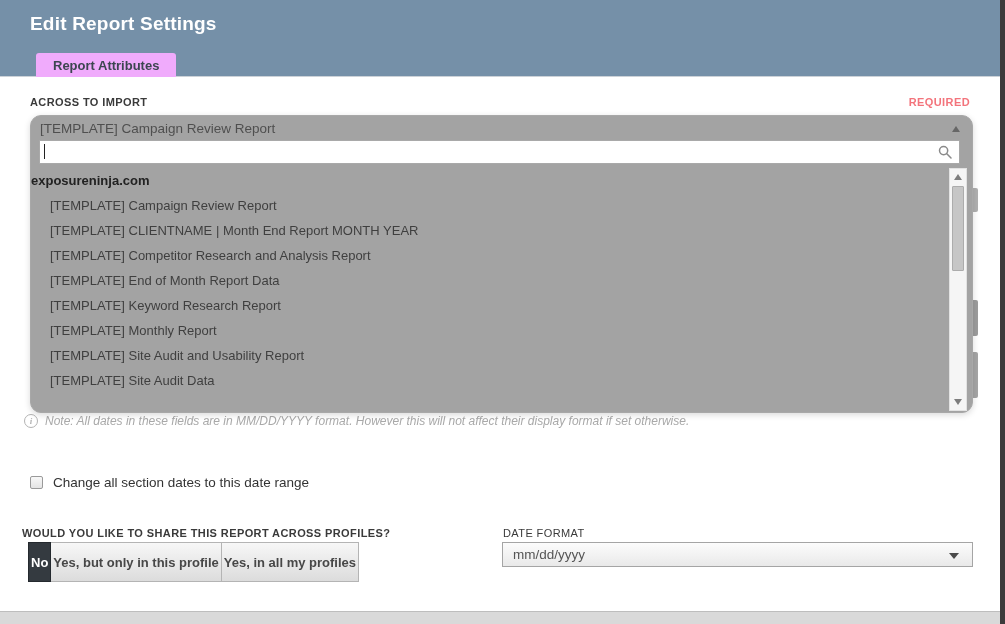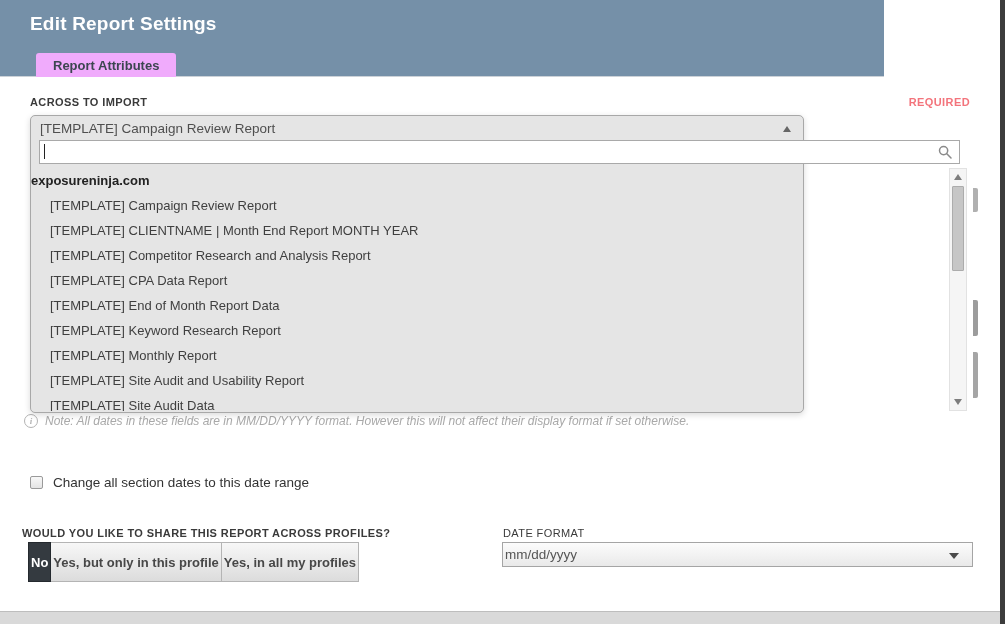--- a/index.html
+++ b/index.html
@@ -3,21 +3,21 @@
 <meta charset="utf-8">
 <style>
   html,body{margin:0;padding:0;background:#e9e9e9;}
   .stage{
     position:relative;width:1005px;height:624px;overflow:hidden;
     background:#ffffff;font-family:"Liberation Sans",sans-serif;
     -webkit-font-smoothing:antialiased;
   }
   
   .header{
-    position:absolute;left:0;top:0;width:884px;height:76px;
+    position:absolute;left:0;top:0;width:1000px;height:76px;
     background:var(--header_bg,#7590a8);border-bottom:1px solid #ccd2d8;
   }
   .page-title{
     position:absolute;left:30px;top:13px;font-size:19px;font-weight:bold;color:#ffffff;
     letter-spacing:.2px;
   }
   .tab{
     position:absolute;left:36px;top:53px;height:24px;padding:0 17px;
     background:#f0abfc;border-radius:3px 3px 0 0;display:flex;align-items:center;
     font-size:13px;font-weight:bold;color:#3c4650;z-index:2;
@@ -32,22 +32,22 @@
   .field-label{
     position:absolute;left:30px;top:96px;font-size:11px;font-weight:bold;
     color:#3a3a3a;letter-spacing:.4px;
   }
   .required{
     position:absolute;right:35px;top:96px;font-size:11px;font-weight:bold;
     color:var(--required_text,#f3747c);letter-spacing:.4px;
   }
   
   .combo{
-    position:absolute;left:30px;top:115px;width:774px;height:298px;box-sizing:border-box;
-    background:#e5e5e5;border:1px solid #a8a8a8;border-radius:5px;
+    position:absolute;left:30px;top:115px;width:943px;height:298px;box-sizing:border-box;
+    background:#a3a3a3;border:1px solid #a8a8a8;border-radius:11px;
     box-shadow:0 2px 6px rgba(0,0,0,.15);z-index:10;
   }
   .combo-header{
     position:absolute;left:0;top:0;right:0;height:24px;
     display:flex;align-items:center;padding-left:9px;
     font-size:13.5px;color:#4f4f4f;cursor:default;
   }
   .arrow-up{
     position:absolute;right:12px;top:10px;width:0;height:0;
     border-left:4px solid transparent;border-right:4px solid transparent;
@@ -126,21 +126,21 @@
     background:var(--active_button_bg,#343a40);color:#ffffff;border-color:#24292e;z-index:1;
   }
   
   .date-label{
     position:absolute;left:503px;top:527px;font-size:11px;font-weight:normal;
     color:#3a3a3a;letter-spacing:.4px;
   }
   .date-select{
     position:absolute;left:502px;top:542px;width:471px;height:25px;box-sizing:border-box;
     border:1px solid #a5a5a5;background:linear-gradient(#fcfcfc,#e9e9e9);
-    display:flex;align-items:center;padding-left:2px;
+    display:flex;align-items:center;padding-left:10px;
     font-size:13.5px;color:#555555;cursor:pointer;
   }
   .arrow-down{
     position:absolute;right:13px;top:10px;width:0;height:0;
     border-left:5px solid transparent;border-right:5px solid transparent;
     border-top:6px solid #4a4a4a;
   }
 </style>
 </head>
 <body>
@@ -175,21 +175,20 @@
         <line x1="8.8" y1="8.8" x2="13" y2="13" stroke="#8a8a8a" stroke-width="1.5" stroke-linecap="round"></line>
       </svg>
     </div>
 
     <div class="combo-list">
       <div class="group-header">exposureninja.com</div>
 
     <div class="list-item">[TEMPLATE] Campaign Review Report</div>
         <div class="list-item">[TEMPLATE] CLIENTNAME | Month End Report MONTH YEAR</div>
         <div class="list-item">[TEMPLATE] Competitor Research and Analysis Report</div>
-        <div class="list-item">[TEMPLATE] CPA Data Report</div>
         <div class="list-item">[TEMPLATE] End of Month Report Data</div>
         <div class="list-item">[TEMPLATE] Keyword Research Report</div>
         <div class="list-item">[TEMPLATE] Monthly Report</div>
         <div class="list-item">[TEMPLATE] Site Audit and Usability Report</div>
         <div class="list-item">[TEMPLATE] Site Audit Data</div>
       </div>
 
     <div class="combo-scrollbar">
       <div class="sb-arrow-up"></div>
       <div class="sb-thumb"></div>

